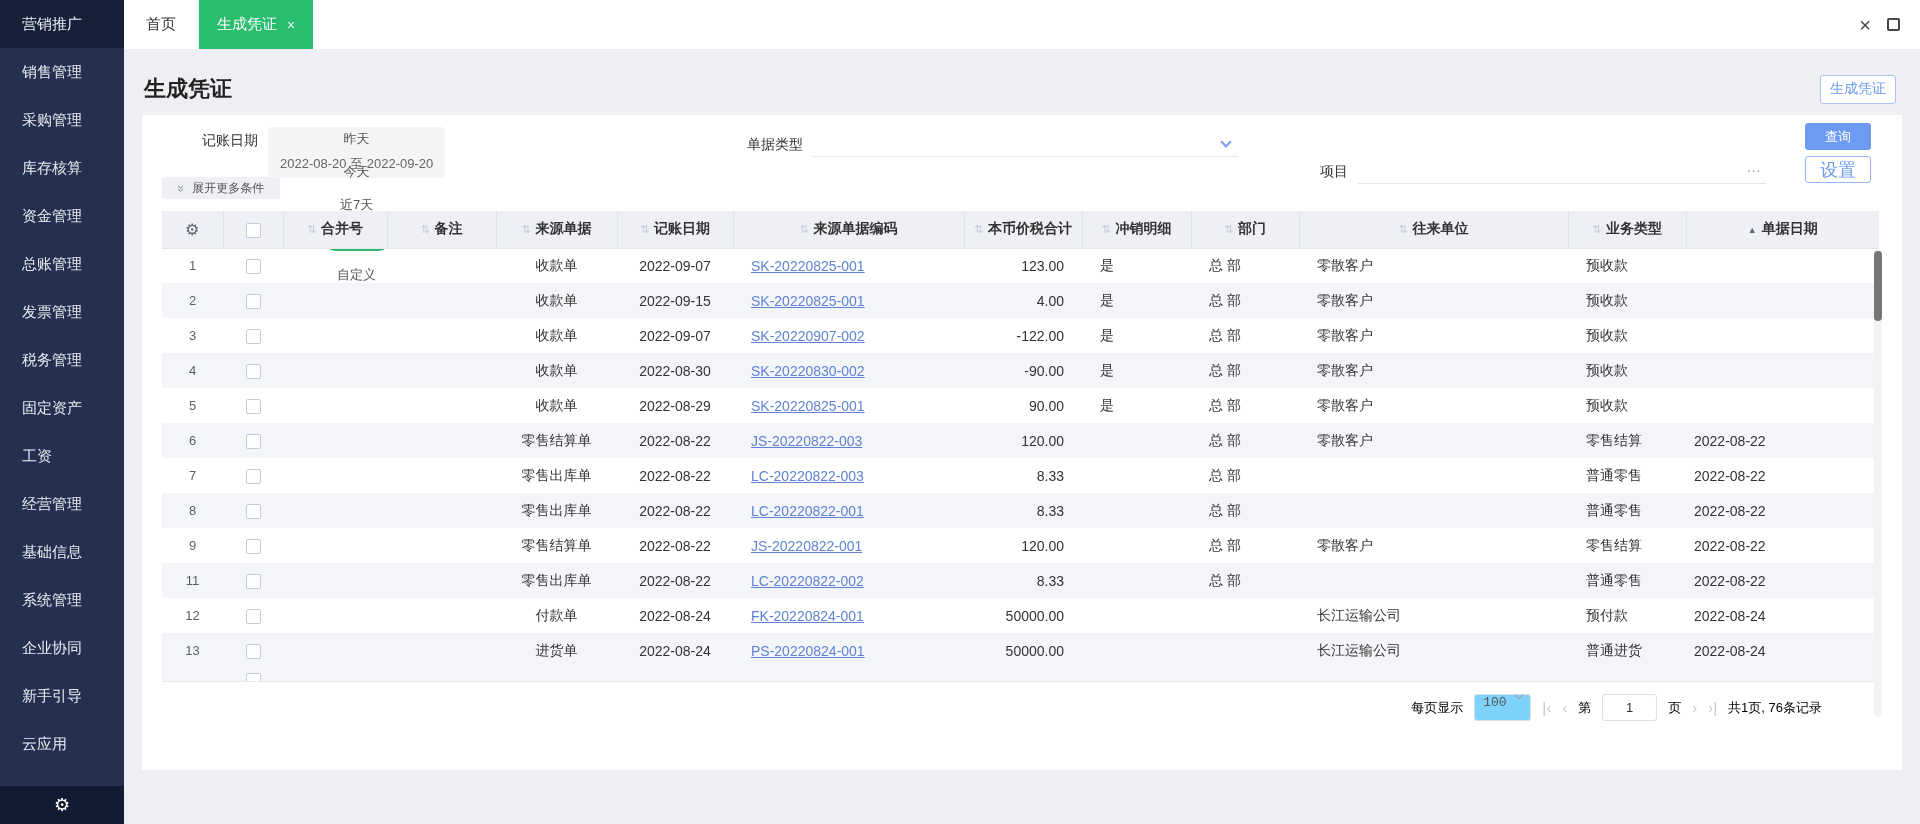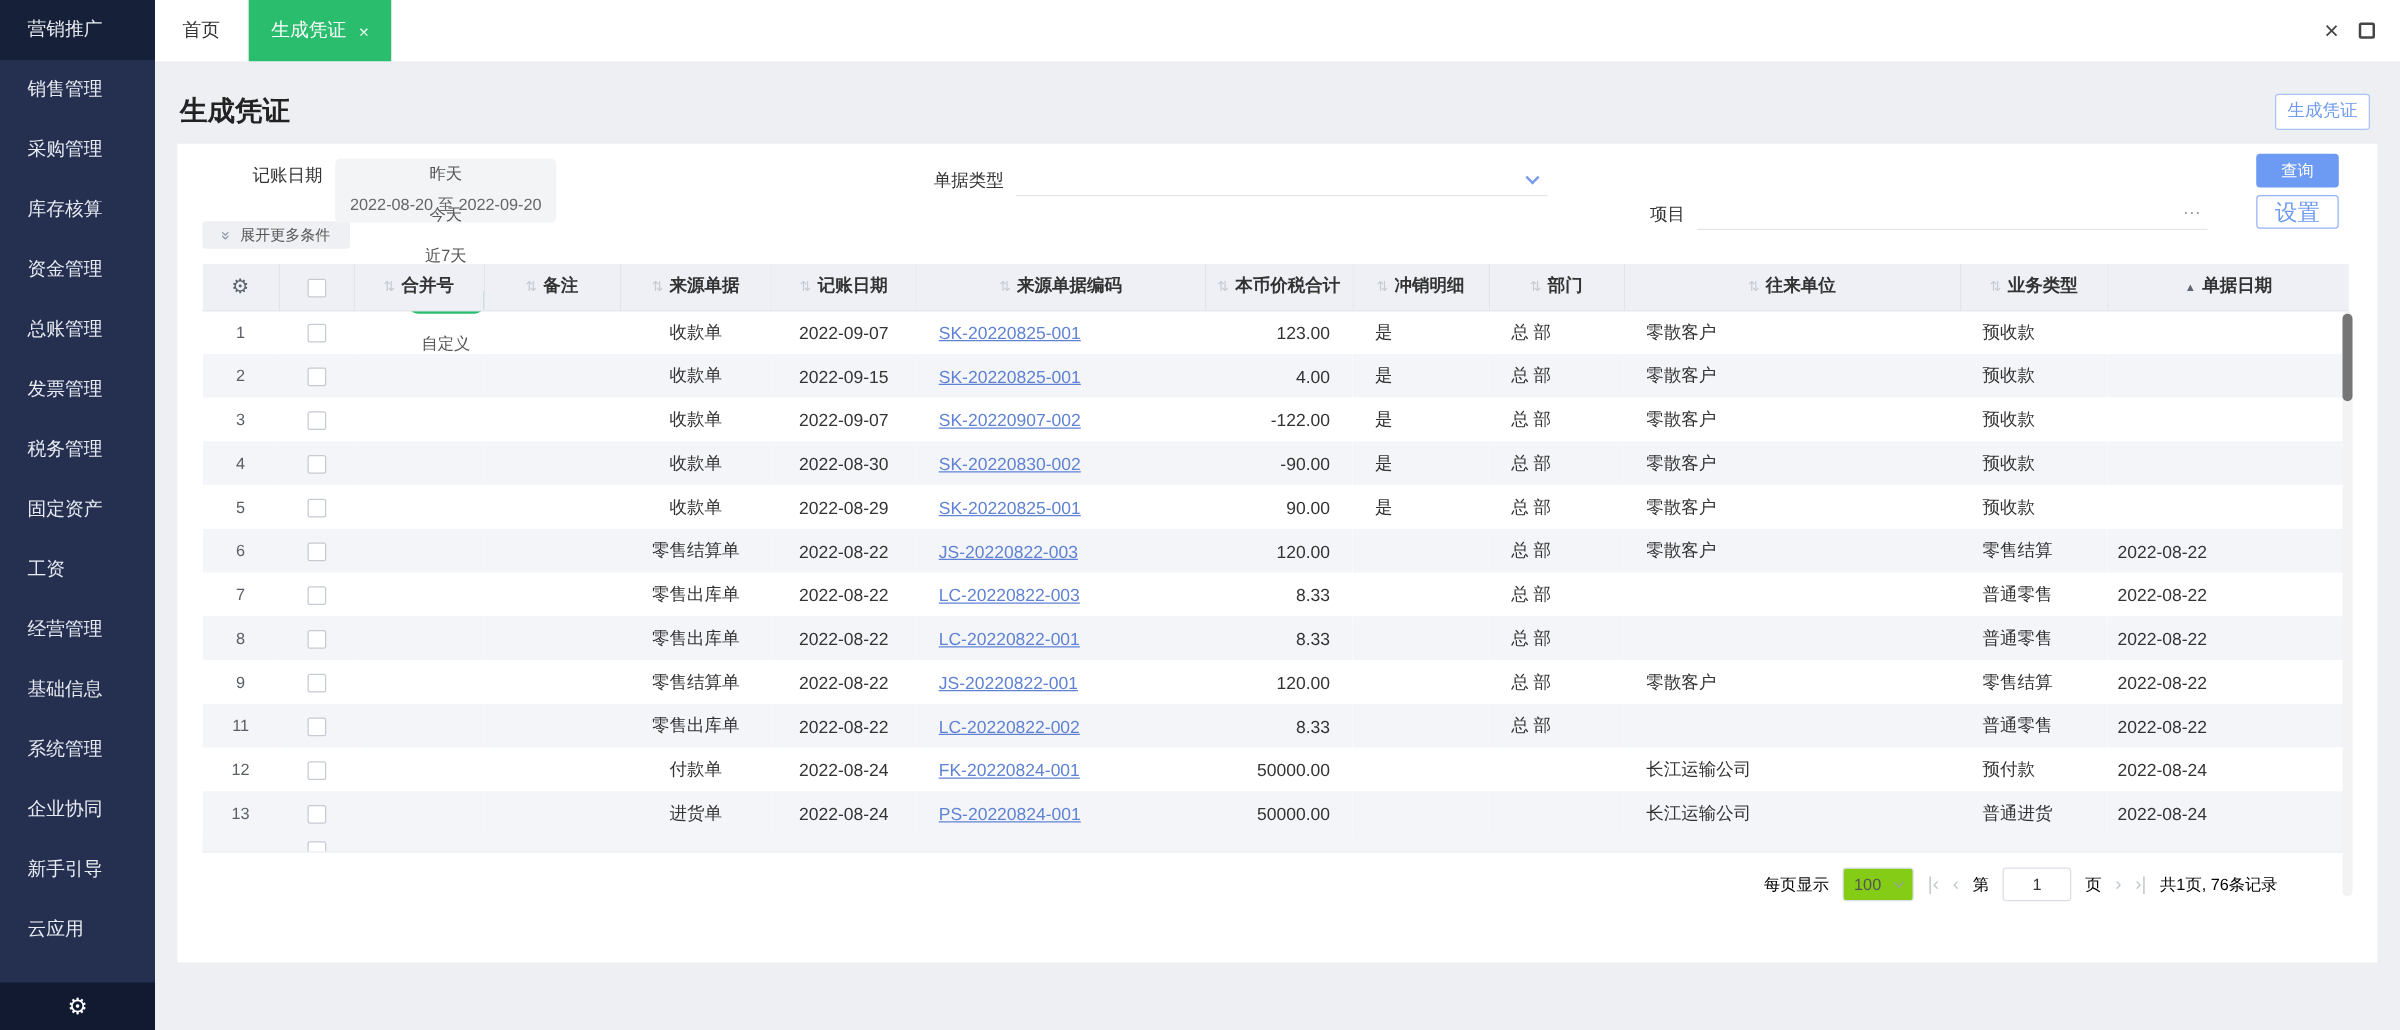--- a/index.html
+++ b/index.html
@@ -81,21 +81,21 @@
 
   .partial-row { height:14px; background:#f4f5f9; position:relative; overflow:hidden; width:1717px; border-bottom:1px solid #e9ebef; }
   .partial-check { position:absolute; left:84px; top:5px; width:15px; height:15px; border:1px solid #c6cad2; border-radius:2px; background:#fff; }
 
   .vscroll { position:absolute; top:38px; right:0; width:8px; height:468px; background:#f3f3f3; border-radius:4px; }
   .vthumb { position:absolute; top:2px; left:0; width:8px; height:70px; background:#767676; border-radius:4px; cursor:grab; }
 
   
   .pagination { display:flex; justify-content:flex-end; align-items:center; gap:11px; padding:12px 60px 0 0; }
   .pg-label { font-size:13px; color:#000000; white-space:nowrap; }
-  .pg-select { width:57px; height:27px; border:1px solid #dcdfe6; border-radius:3px; display:flex; align-items:center; justify-content:space-between; padding:0 8px; font-size:13px; color:#555; cursor:pointer; background:#84cc16; }
+  .pg-select { width:57px; height:27px; border:1px solid #dcdfe6; border-radius:3px; display:flex; justify-content:space-between; padding:0 8px; font-size:13px; color:#555; cursor:pointer; background:#7dd3fc;font-family:Liberation Mono, monospace; }
   .chev-gray { width:6px; height:6px; border-right:1.5px solid #9aa0ab; border-bottom:1.5px solid #9aa0ab; transform:rotate(45deg); margin-top:-3px; }
   .pg-ico { color:#c3c7cf; font-size:15px; cursor:pointer; white-space:nowrap; line-height:1; }
   .pg-input { width:55px; height:27px; border:1px solid #dcdfe6; border-radius:3px; text-align:center; font-size:13px; color:#333; font-family:inherit; }
 </style>
 </head>
 <body>
 
 <div class="app">
 
   <aside class="sidebar">

